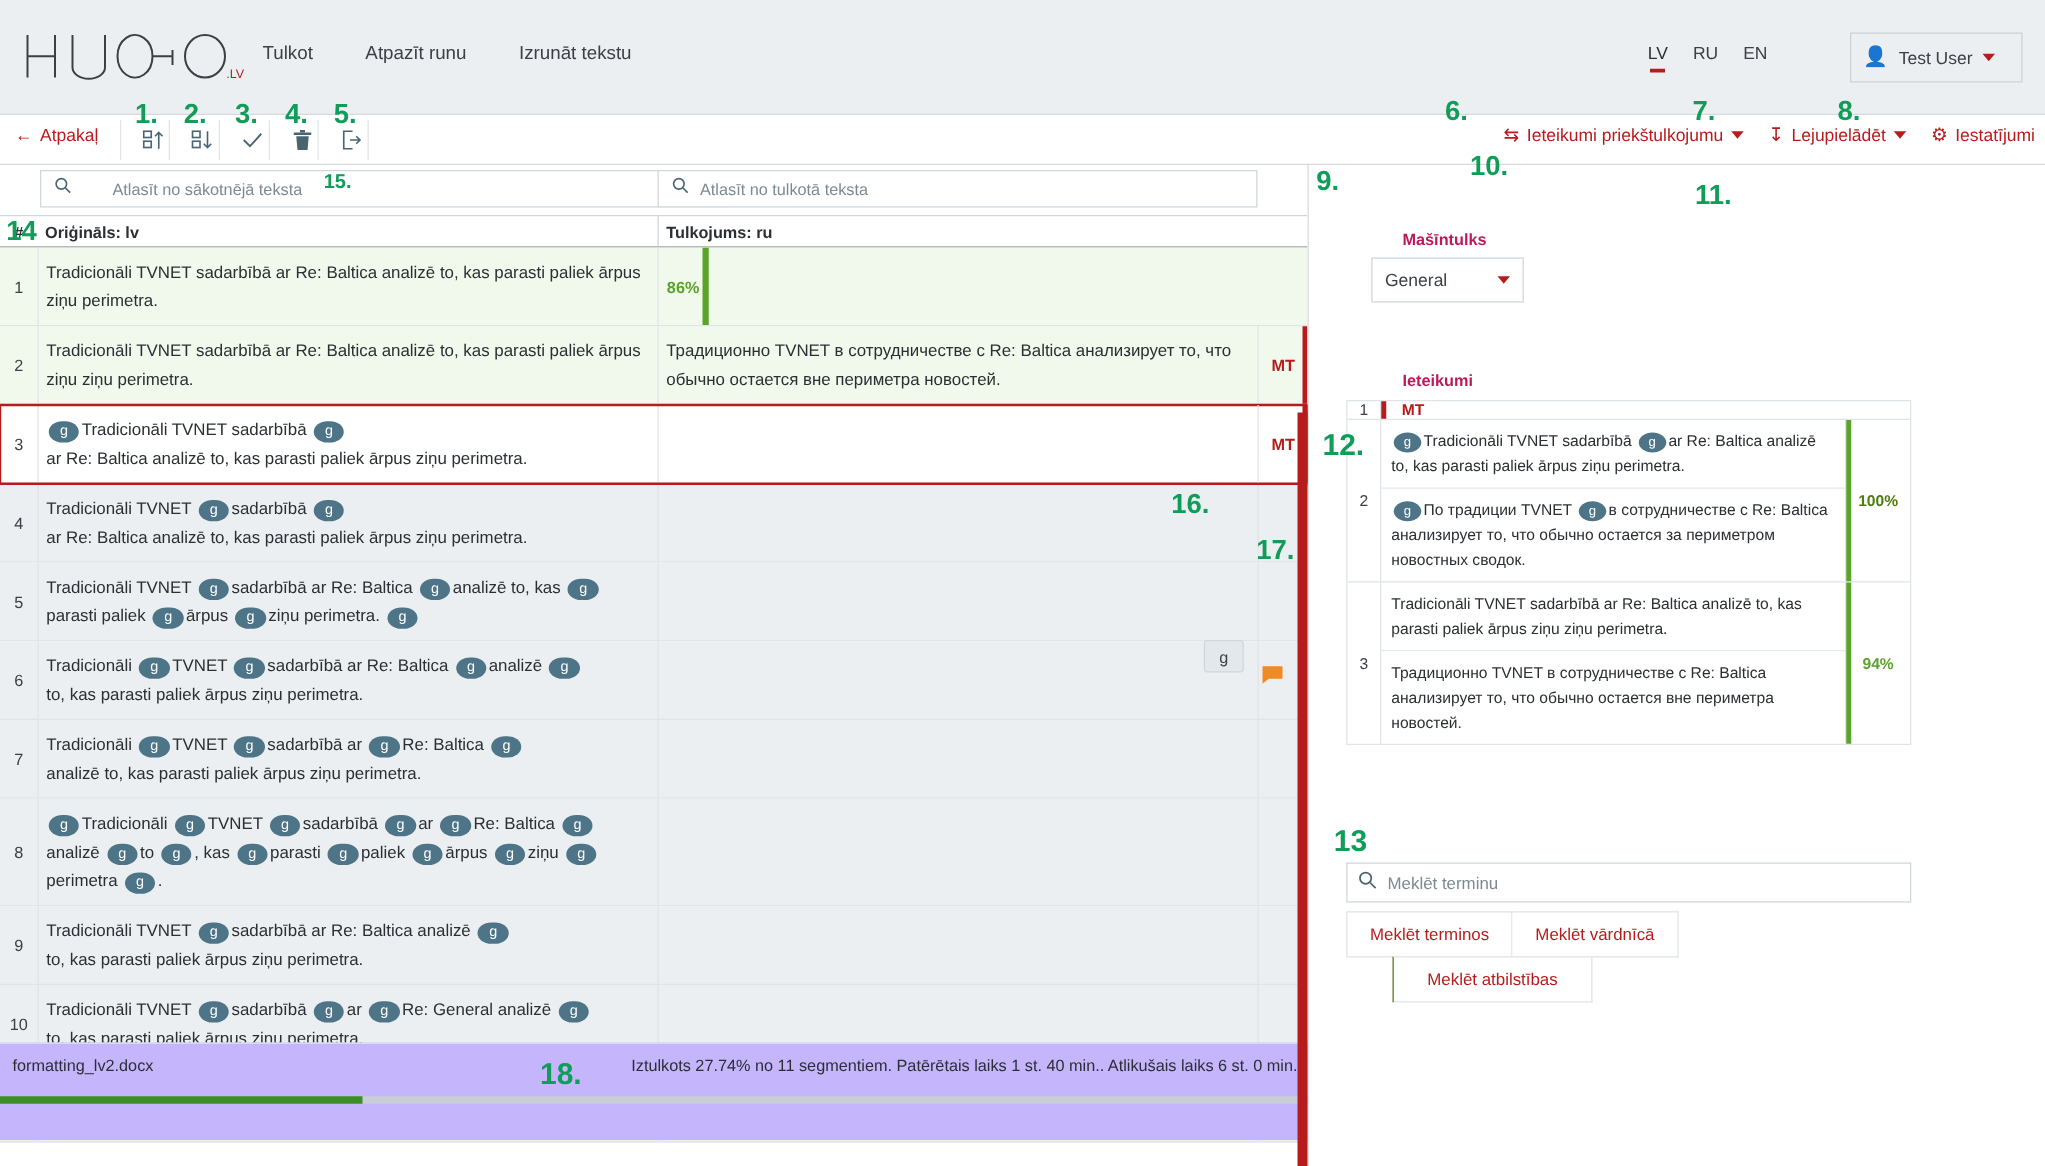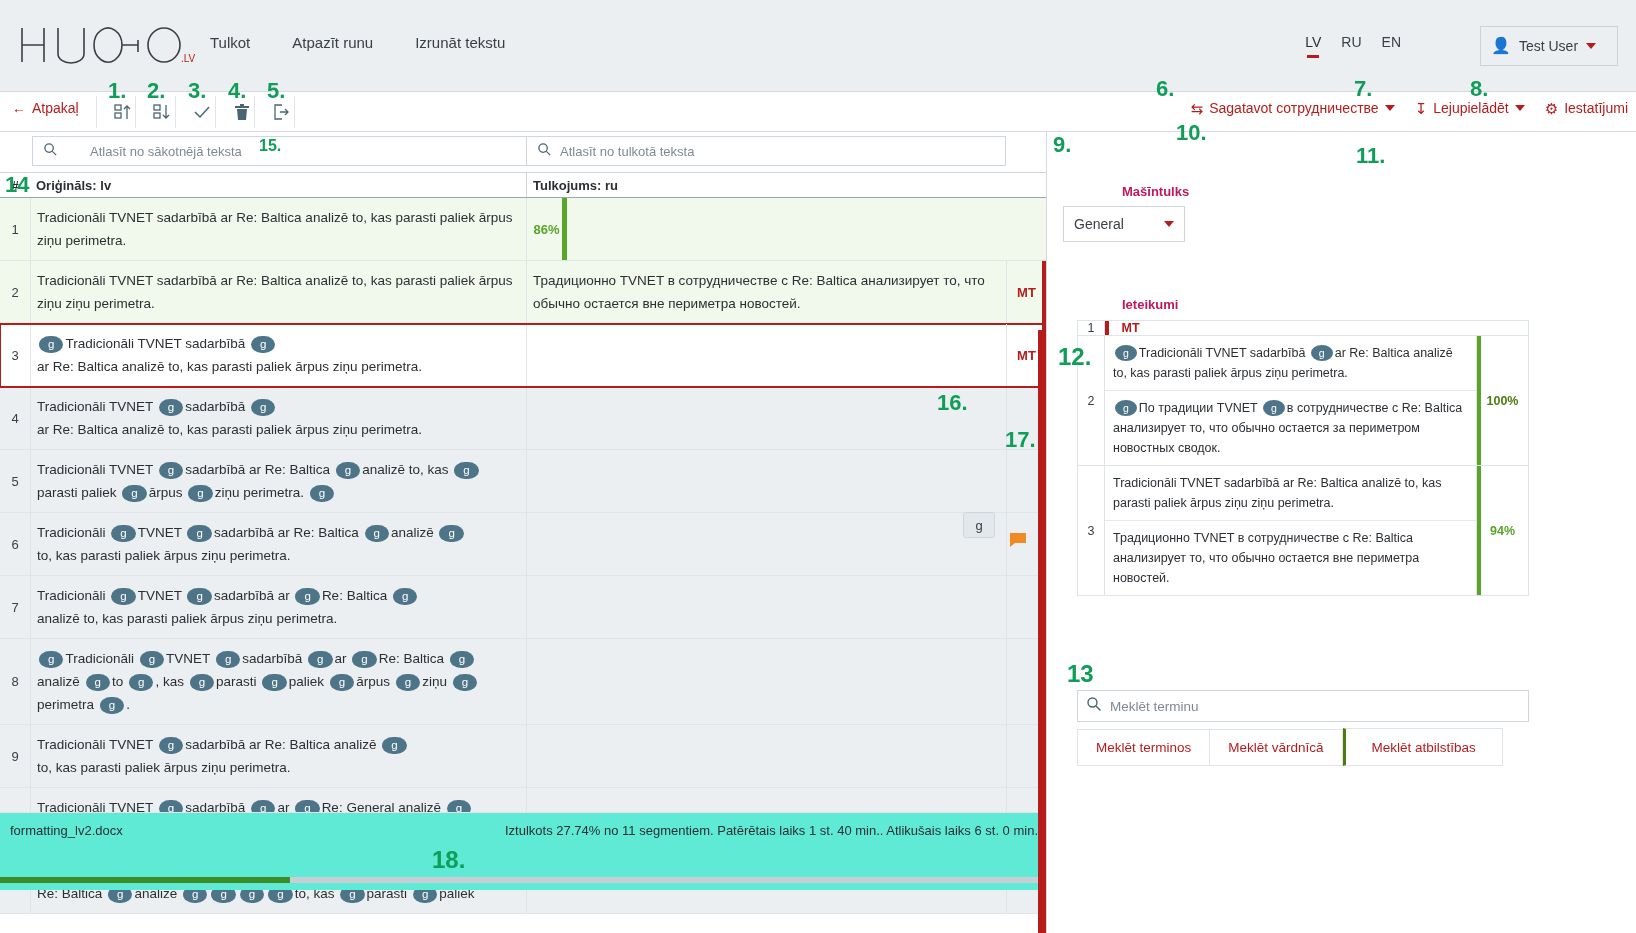--- a/index.html
+++ b/index.html
@@ -14,21 +14,21 @@
 
   
   .topbar {
     position: absolute; left:0; top:0; width:1636px; height:92px;
     background:#eceff1; border-bottom:1px solid #d6dade;
   }
   .logo { position:absolute; left:18px; top:22px; width:190px; height:46px; }
   .logo svg { display:block; }
   .mainnav { position:absolute; left:210px; top:34px; display:flex; gap:42px; }
   .mainnav a { color:#3b4046; font-size:15px; text-decoration:none; }
-  .langs { position:absolute; right:235px; top:34px; display:flex; gap:20px; align-items:flex-start; }
+  .langs { position:absolute; right:222px; top:34px; display:flex; gap:20px; align-items:flex-start; }
   .langs span { font-size:14px; color:#3b4046; cursor:pointer; }
   .langs span.active { color:#2b2f33; position:relative; }
   .langs span.active::after {
     content:""; position:absolute; left:2px; right:2px; bottom:-8px; height:3px; background:#b71c1c;
   }
   .userbox {
     position:absolute; right:18px; top:26px; width:138px; height:40px;
     border:1px solid #ccd2d8; background:#eceff1;
     display:flex; align-items:center; gap:8px; padding:0 10px; font-size:14px; color:#3b4046;
   }
@@ -113,21 +113,21 @@
   
   .rightpane { position:absolute; left:1046px; top:132px; width:590px; height:801px; background:#fff; border-left:1px solid #d6dade;}
   .tabs { position:absolute; left:24px; top:6px; display:flex; gap:26px; }
   .tab { font-size:14.5px; color:#4a5560; padding-bottom:7px; position:relative; }
   .tab.active { color:#2b2f33; }
   .tab.active::after { content:""; position:absolute; left:0; right:0; bottom:0; height:3px; background:#b71c1c; }
 
   .blk-label { position:absolute; font-size:13px; font-weight:bold; color:#be185d;margin-left:43px; }
   .mt-label { left:32px; top:52px; }
   .sel-mt {
-    position:absolute; left:16px; top:74px; width:122px; height:36px;
+    position:absolute; left:50px; top:74px; width:122px; height:36px;
     border:1px solid #cfd6dc; background:#fff; display:flex; align-items:center;
     padding:0 10px; font-size:14px; color:#3b4046; justify-content:space-between;
   }
   .sugg-label { left:32px; top:165px; }
 
   .suggbox { position:absolute; left:30px; top:188px; width:452px; border:1px solid #dfe4e8; }
   .sugg { display:flex; border-bottom:1px solid #dfe4e8; position:relative; }
   .sugg:last-child { border-bottom:none; }
   .sugg .sn { flex:0 0 26px; display:flex; align-items:center; justify-content:center; font-size:12.5px; color:#3b4046;}
   .sugg .body { flex:1; border-left:1px solid #dfe4e8; padding:0; }
@@ -141,25 +141,25 @@
     position:absolute; left:30px; top:558px; width:452px; height:32px;
     border:1px solid #cfd6dc; display:flex; align-items:center; gap:8px; padding:0 8px;
   }
   .termsearch .ph { color:#7d8a94; font-size:13.5px; }
   .btnrow { position:absolute; left:30px; top:597px; display:flex; flex-wrap:wrap; width:460px; }
   .rbtn {
     border:1px solid #dfe4e8; background:#fff; color:#b71c1c; font-size:13.5px;
     padding:10px 18px; margin:0; 
   }
   .rbtn + .rbtn { border-left:none; }
-  .rbtn.wrapnew { border-left:3px solid #4d7c0f; margin-top:-1px; }
+  .rbtn.wrapnew { border-left:1px solid #4d7c0f; margin-top:-1px;margin-left:37px; }
 
   
   .statusbar {
-    position:absolute; left:0; top:812px; width:1046px; height:78px; background:#5eead4;
+    position:absolute; left:0; top:834px; width:1046px; height:78px; background:#c4b5fd;
     border-top:1px solid #e1e5e9;
   }
   .fname { position:absolute; left:10px; top:10px; font-size:13px; color:#2b2f33; }
   .statmsg { position:absolute; left:505px; top:10px; font-size:13px; color:#2b2f33; white-space:nowrap; }
   .progtrack { position:absolute; left:0; top:877px; width:1046px; height:6px; background:#c8ced3; }
   .progfill { position:absolute; left:0; top:877px; height:6px; background:#3c8c28; }
 
   
   .ann {
     position:absolute; color:#0f9d58; font-weight:bold; font-family:"Liberation Sans", sans-serif;
@@ -240,21 +240,21 @@
       <svg width="20" height="20" viewBox="0 0 20 20" fill="none" stroke="#4a6572" stroke-width="1.3">
         <path d="M11,3 L4,3 L4,17 L11,17"></path>
         <path d="M9,10 L17,10 M14,7 L17,10 L14,13"></path>
       </svg>
     </div>
     <div class="tbsep" style="left:294px"></div>
 
     <div class="rtools">
       <div class="rtool">
         <span class="ic">⇆</span>
-        <span>Sagatavot сотрудничестве</span>
+        <span>Ieteikumi priekštulkojumu</span>
         <span class="caret-d"></span>
       </div>
       <div class="rtool">
         <span class="ic">↧</span>
         <span>Lejupielādēt</span>
         <span class="caret-d"></span>
       </div>
       <div class="rtool">
         <span class="ic">⚙</span>
         <span>Iestatījumi</span>

